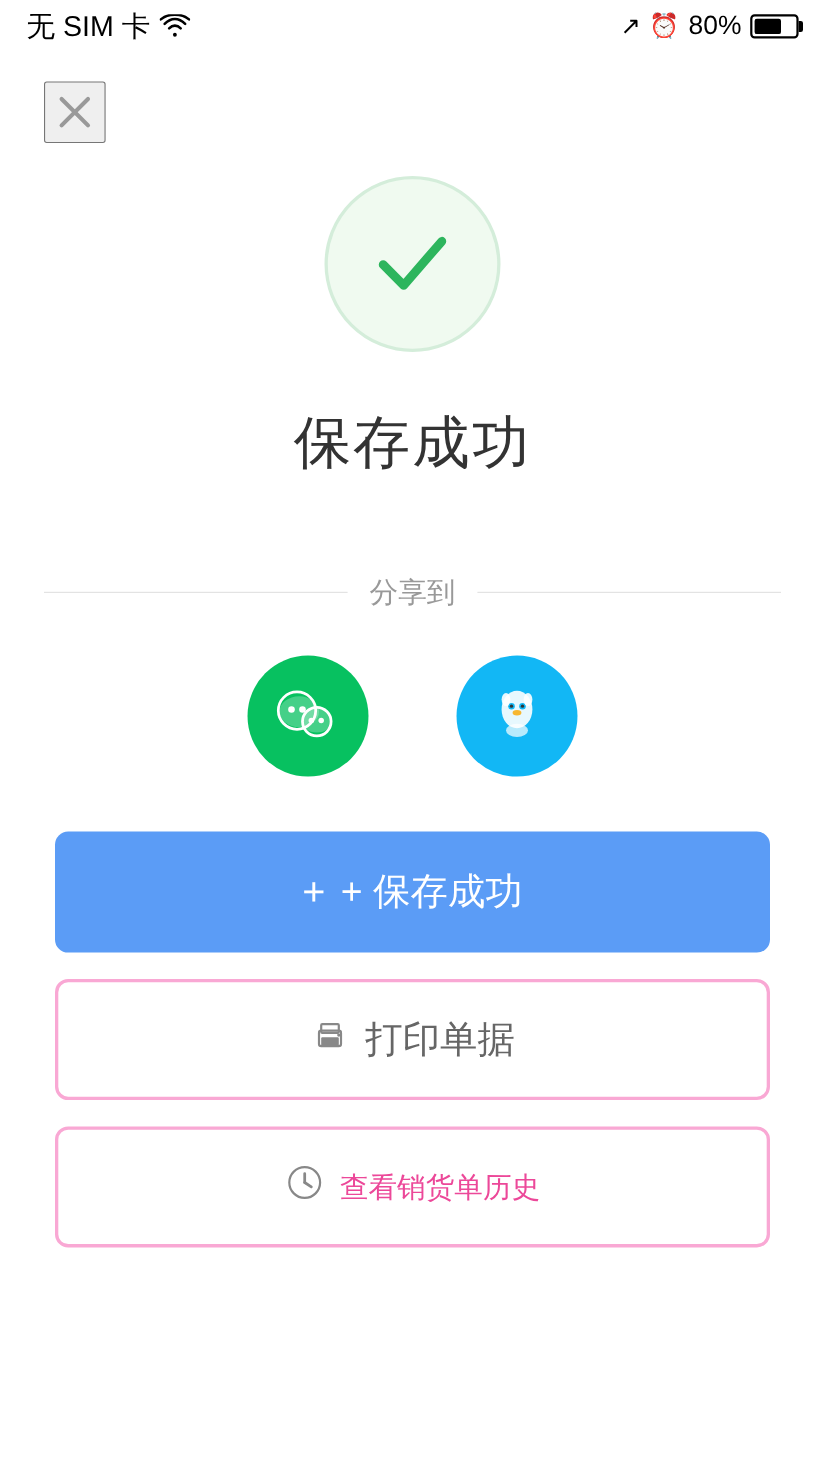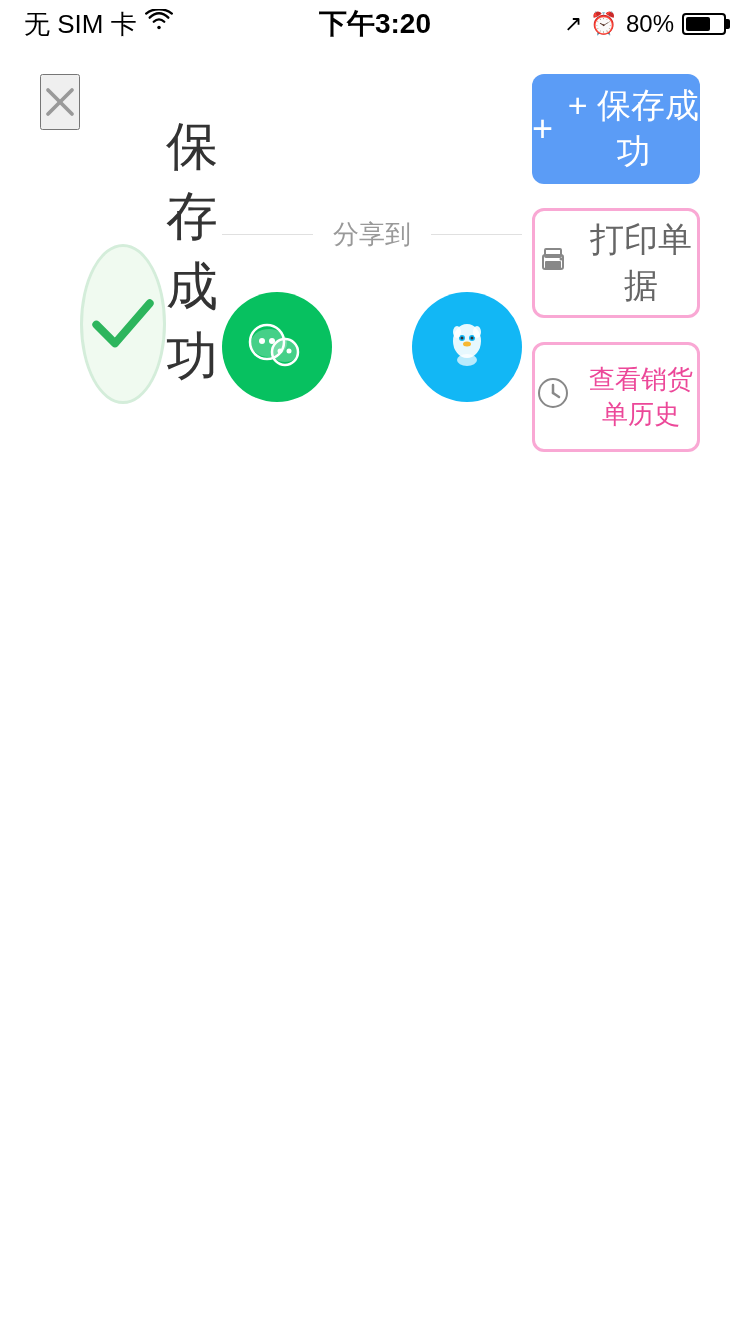--- a/index.html
+++ b/index.html
@@ -16,21 +16,21 @@
     .status-bar {
       display: flex;
       justify-content: space-between;
       align-items: center;
       padding: 10px 24px 6px 24px;
       height: 44px;
       background: #fff;
     }
     .status-left {
       display: flex;
-      align-items: flex-start;
+      align-items: flex-end;
       gap: 8px;
       font-size: 26px;
       font-weight: 500;
       color: #000;
     }
     .status-center {
       font-size: 28px;
       font-weight: 600;
       color: #000;
       position: absolute;
@@ -68,22 +68,22 @@
     .battery-fill {
       width: 68%;
       height: 100%;
       background: #000;
       border-radius: 2px;
     }
 
     
     .content {
       display: flex;
-      flex-direction: row;
-      align-items: flex-end;
+      flex-direction: column;
+      align-items: center;
       padding: 30px 40px 0 40px;
     }
 
     
     .close-btn {
       align-self: flex-start;
       width: 56px;
       height: 56px;
       display: flex;
       align-items: center;
@@ -203,21 +203,20 @@
 
     <span>
       <svg viewBox="0 0 24 18" fill="none" xmlns="http://www.w3.org/2000/svg" width="28" height="22">
         <path d="M12 14a1.5 1.5 0 1 1 0 3 1.5 1.5 0 0 1 0-3z" fill="#000"></path>
         <path d="M7.5 10.5C9 9 10.4 8.4 12 8.4s3 .6 4.5 2.1" stroke="#000" stroke-width="2" stroke-linecap="round" fill="none"></path>
         <path d="M4 7C6.5 4.5 9.1 3.2 12 3.2s5.5 1.3 8 3.8" stroke="#000" stroke-width="2" stroke-linecap="round" fill="none"></path>
         <path d="M1 3.5C4.2 0.7 7.9-.2 12-.2s7.8.9 11 3.7" stroke="#000" stroke-width="2" stroke-linecap="round" fill="none"></path>
       </svg>
     </span>
   </div>
-  <div class="status-center">下午3:20</div>
   <div class="status-right">
 
     <span style="font-size:22px;">↗</span>
 
     <span style="font-size:22px;">⏰</span>
 
     <span style="font-size:24px;">80%</span>
     <span class="battery-icon">
       <span class="battery-fill"></span>
     </span>

